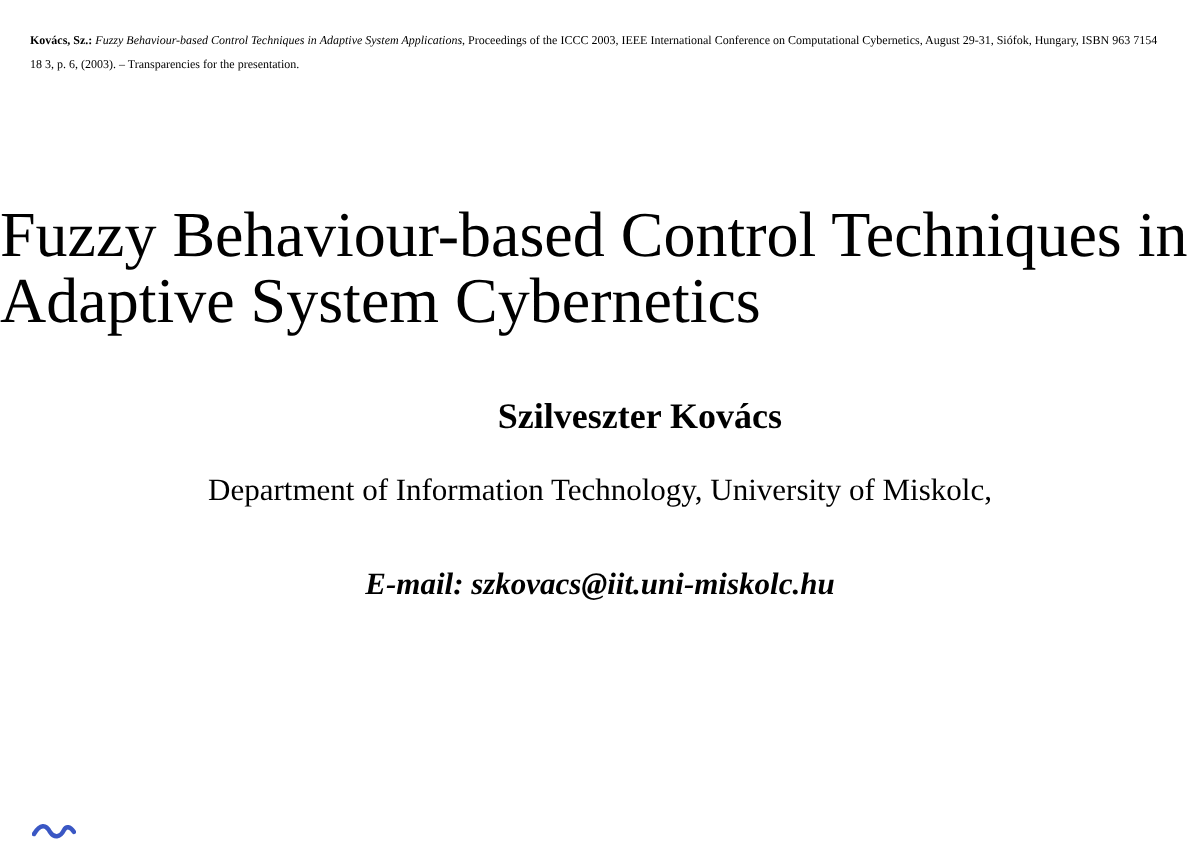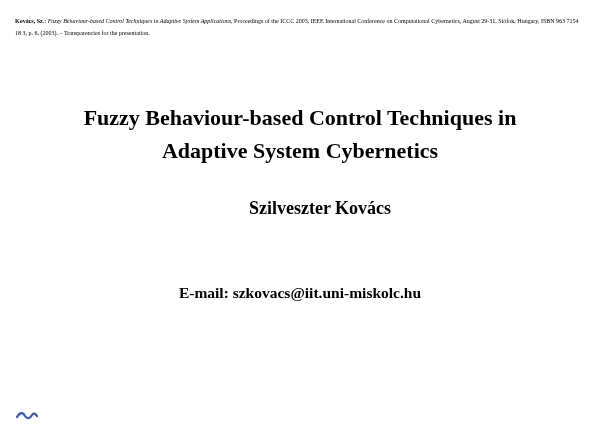--- a/index.html
+++ b/index.html
@@ -30,24 +30,24 @@
     color: #000000;
     font-family: "Liberation Serif", "DejaVu Serif", serif;
   }
   .citation b { font-weight: bold; }
   .citation i { font-style: italic; }
   .title-block {
     position: absolute;
     top: 101px;
     left: 0;
     width: 600px;
-    text-align: center;
-    font-size: 22px;
+    text-align: left;
+    font-size: 32px;
     line-height: 33px;
-    font-weight: bold;
+    font-weight: normal;
     margin: 0;
   }
   .author-block {
     position: absolute;
     top: 198px;
     left: 0;
     width: 600px;
     text-align: center;
     font-size: 18px;
     font-weight: bold;
@@ -57,21 +57,21 @@
   .affil-block {
     position: absolute;
     top: 234px;
     left: 0;
     width: 600px;
     text-align: center;
     font-size: 15.5px;
     line-height: 23.4px;
     margin: 0;
   }
-  .affil-block .email { font-weight: bold; }
+  .affil-block .email { font-weight: bold; font-style: italic; }
   .corner-mark {
     position: absolute;
     left: 16px;
     top: 411px;
     width: 22px;
     height: 9px;
   }
 </style>
 </head>
 <body>
@@ -81,21 +81,21 @@
   <p class="citation"><b>Kovács, Sz.:</b><i> Fuzzy Behaviour-based Control Techniques in Adaptive System Applications</i><span>, Proceedings of the ICCC 2003, IEEE International Conference on Computational Cybernetics, August 29-31, Siófok, Hungary, ISBN 963 7154 18 3, p. 6, (2003). – Transparencies for the presentation.</span></p>
 
   <h1 class="title-block">
     <span>Fuzzy Behaviour-based Control Techniques in</span><br>
     <span>Adaptive System Cybernetics</span>
   </h1>
 
   <p class="author-block">Szilveszter Kovács</p>
 
   <p class="affil-block">
-    <br>
+    <span>Department of Information Technology, University of Miskolc,</span><br>
     <br>
     <span class="email">E-mail: szkovacs@iit.uni-miskolc.hu</span>
   </p>
 
   <svg class="corner-mark" viewBox="0 0 22 9" xmlns="http://www.w3.org/2000/svg">
     <path d="M1 6 C 4 1, 7 1, 9 5 C 11 8, 14 8, 16 4 C 17 2, 19 2, 21 5" fill="none" stroke="#3a57c4" stroke-width="2.2" stroke-linecap="round"></path>
   </svg>
 
 </div>
 

